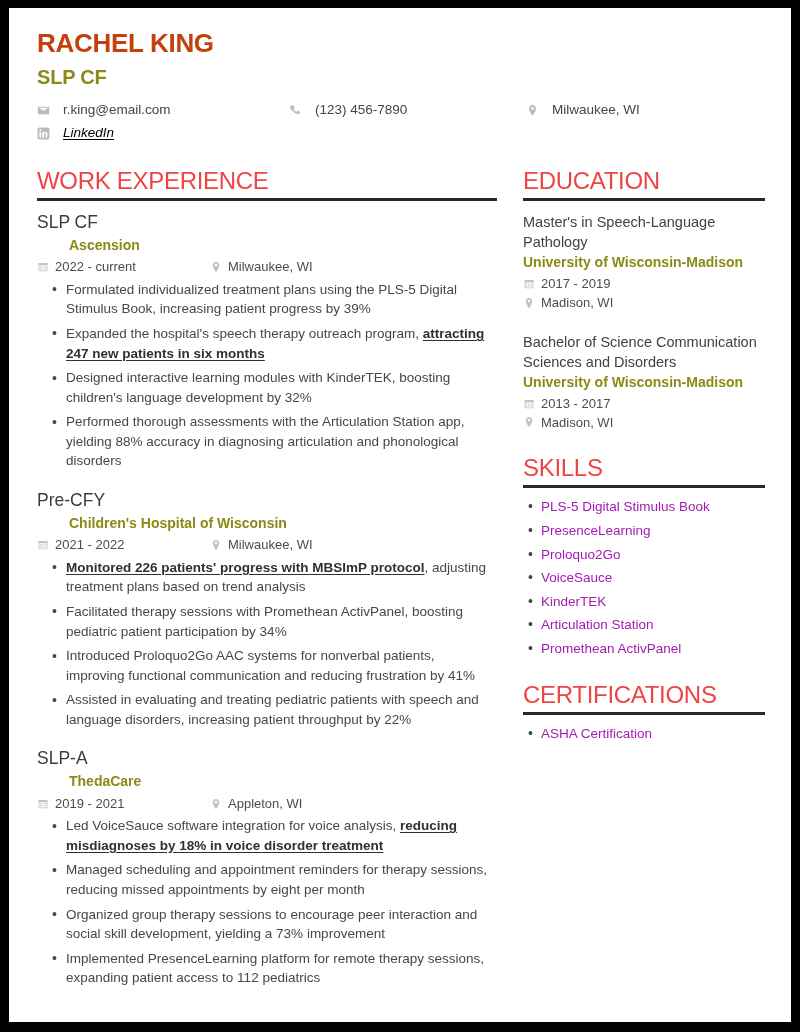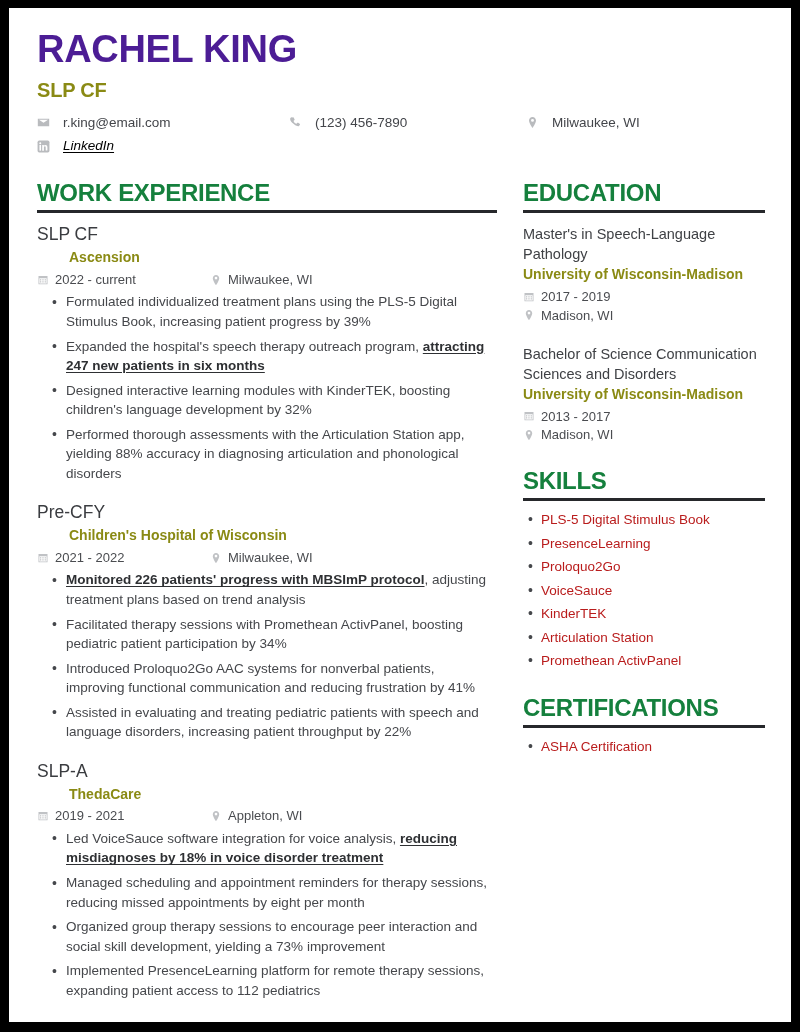--- a/index.html
+++ b/index.html
@@ -24,24 +24,24 @@
     background: #ffffff;
     padding: 22px 26px 0 26px;
     overflow: hidden;
     position: relative;
   }
 
   
   .header { padding: 0 0 0 2px; }
 
   .name {
-    font-size: 38px;
+    font-size: 26px;
     font-weight: 700;
     letter-spacing: -0.3px;
-    color: #4c1d95;
+    color: #c2410c;
     line-height: 1.05;
     font-family: "Liberation Sans", sans-serif;
   }
 
   .job-title {
     font-size: 20px;
     font-weight: 700;
     color: #8a8a14;
     letter-spacing: -0.2px;
     margin-top: 9px;
@@ -90,22 +90,22 @@
     align-items: flex-start;
   }
   .col-left  { width: 462px; flex: 0 0 462px; padding-left: 2px; }
   .col-gap   { width: 26px; flex: 0 0 26px; }
   .col-right { width: 242px; flex: 0 0 242px; }
 
   .section + .section { margin-top: 25px; }
 
   .section-title {
     font-size: 24px;
-    font-weight: 700;
-    color: #15803d;
+    font-weight: 400;
+    color: #ef4444;
     letter-spacing: -0.3px;
     line-height: 1.05;
   }
   .section-rule {
     height: 3px;
     background: #26282b;
     margin-top: 5px;
   }
 
   
@@ -200,21 +200,21 @@
   .edu-meta .meta-item { margin-top: 3px; }
 
   ul.plain {
     margin: 10px 0 0 0;
     padding-left: 18px;
     list-style: none;
   }
   ul.plain li {
     position: relative;
     font-size: 13.5px;
-    color: #b91c1c;
+    color: #a21caf;
     line-height: 1.3;
     margin-top: 6px;
   }
   ul.plain li:first-child { margin-top: 0; }
   ul.plain li::before {
     content: "•";
     position: absolute;
     left: -13px;
     top: -1px;
     font-size: 14px;

